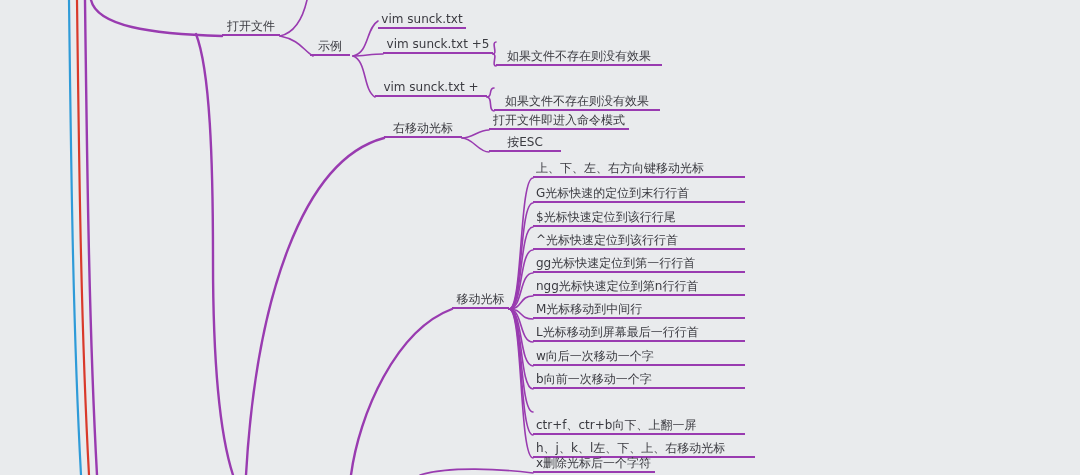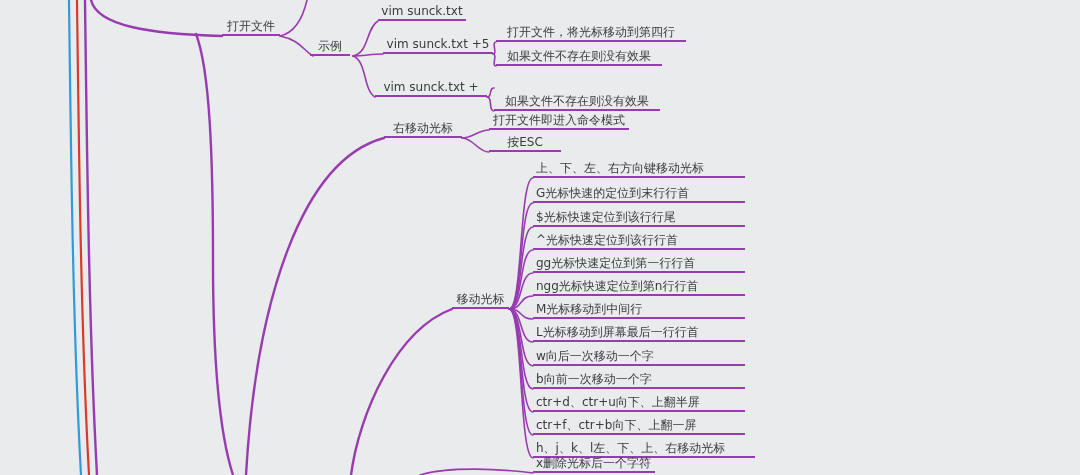--- a/index.html
+++ b/index.html
@@ -69,24 +69,23 @@
     <path class="edge" d="M 509,309 C 523,309 519,389 533,389"></path>
     <path class="edge" d="M 509,309 C 523,309 519,412 533,412"></path>
     <path class="edge" d="M 509,309 C 523,309 519,435 533,435"></path>
     <path class="edge" d="M 509,309 C 523,309 519,458 533,458"></path>
 
     <path class="edge" d="M 420,475 C 450,466 500,469 533,473"></path>
   </svg>
 
   <div class="node" style="left:222px;top:19px;width:58px">打开文件</div>
   <div class="node" style="left:310px;top:39px;width:40px">示例</div>
-  <div class="node" style="left:378px;top:4px;width:88px">vim  sunck.txt</div>
+  <div class="node" style="left:378px;top:12px;width:88px">vim  sunck.txt</div>
   <div class="node" style="left:383px;top:37px;width:110px">vim  sunck.txt  +5</div>
   <div class="node" style="left:375px;top:80px;width:112px">vim sunck.txt +</div>
-  <div class="node" style="left:496px;top:25px;width:190px">打开文件，将光标移动到第四行</div>
   <div class="node" style="left:496px;top:49px;width:166px">如果文件不存在则没有效果</div>
   <div class="node" style="left:494px;top:94px;width:166px">如果文件不存在则没有效果</div>
   <div class="node" style="left:384px;top:121px;width:78px">右移动光标</div>
   <div class="node" style="left:489px;top:113px;width:140px">打开文件即进入命令模式</div>
   <div class="node" style="left:489px;top:135px;width:72px">按ESC</div>
   <div class="node" style="left:452px;top:292px;width:57px">移动光标</div>
 
   <div class="row" style="left:533px;top:161px;width:212px">
     <span>上、下、左、右方向键</span>
     <span>移动光标</span>
@@ -120,24 +119,20 @@
     <span>光标移动到屏幕最后一行行首</span>
   </div>
   <div class="row" style="left:533px;top:349px;width:212px">
     <span>w</span>
     <span>向后一次移动一个字</span>
   </div>
   <div class="row" style="left:533px;top:372px;width:212px">
     <span>b</span>
     <span>向前一次移动一个字</span>
   </div>
-  <div class="row" style="left:533px;top:395px;width:212px">
-    <span>ctr+d、ctr+u</span>
-    <span>向下、上翻半屏</span>
-  </div>
   <div class="row" style="left:533px;top:441px;width:222px">
     <span>h、j、k、l</span>
     <span>左、下、上、右移动光标</span>
   </div>
   <div class="row" style="left:533px;top:418px;width:212px">
     <span>ctr+f、ctr+b</span>
     <span>向下、上翻一屏</span>
   </div>
   <div class="row" style="left:533px;top:456px;width:122px">
     <span>x</span>

